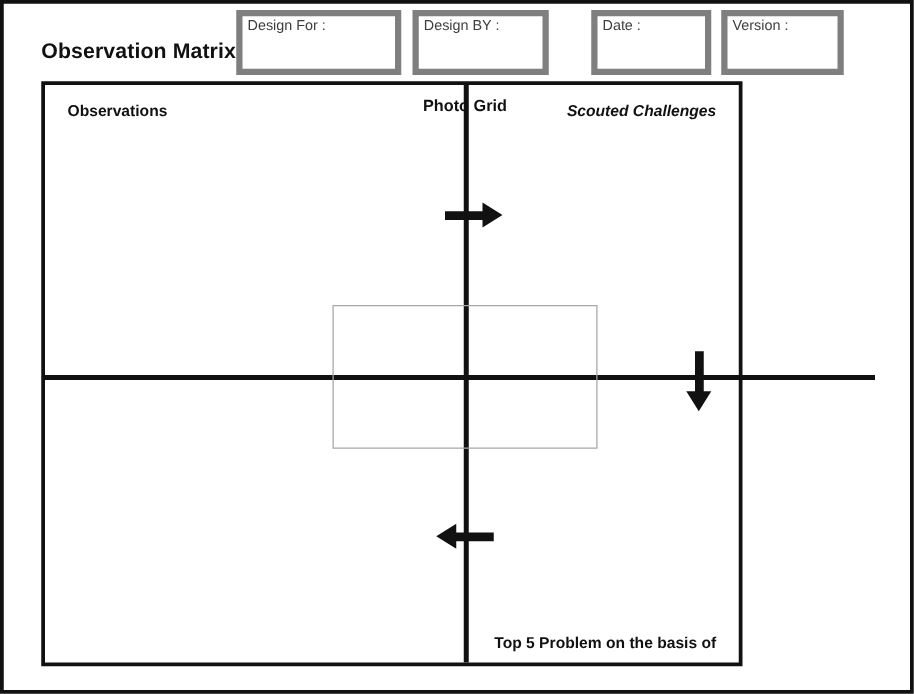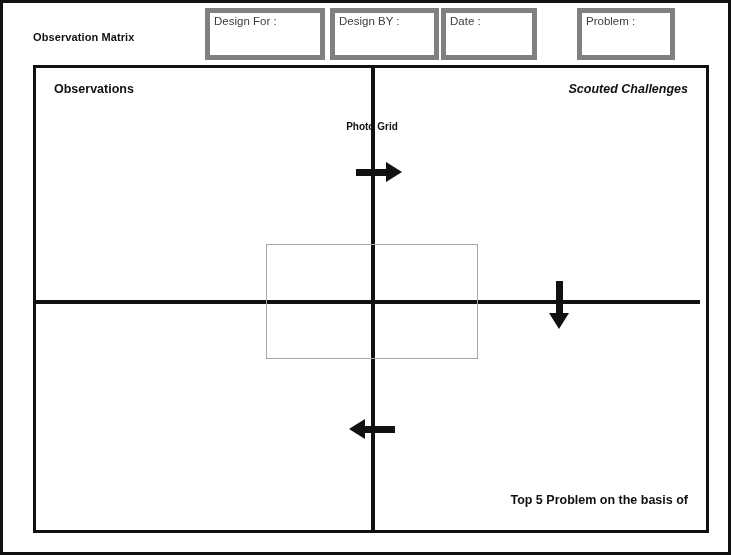--- a/index.html
+++ b/index.html
@@ -30,21 +30,21 @@
     left: 0;
     top: 0;
     width: 725px;
     height: 60px;
   }
 
   .worksheet-title {
     position: absolute;
     left: 30px;
     top: 28px;
-    font-size: 11px;
+    font-size: 17px;
     font-weight: bold;
     color: #111111;
     letter-spacing: 0.1px;
     white-space: nowrap;
   }
 
   .meta-box {
     position: absolute;
     top: 5px;
     height: 52px;
@@ -55,31 +55,31 @@
   .meta-box .meta-label {
     position: absolute;
     left: 4px;
     top: 2px;
     font-size: 11.5px;
     color: #3d3d3d;
     white-space: nowrap;
     font-family: "Liberation Sans", sans-serif;
   }
 
-  .meta-1 { left: 202px; width: 120px; }
+  .meta-1 { left: 186px; width: 132px; }
   .meta-2 { left: 327px; width: 109px; }
-  .meta-3 { left: 438px; width: 96px;  }
+  .meta-3 { left: 470px; width: 96px;  }
   .meta-4 { left: 574px; width: 98px;  }
 
   
   .matrix {
     position: absolute;
     left: 30px;
     top: 62px;
-    width: 676px;
+    width: 561px;
     height: 468px;
     box-sizing: border-box;
     border: 3px solid #111111;
     background: #ffffff;
   }
 
   .divider-v {
     position: absolute;
     left: 335px;
     top: 0;
@@ -101,44 +101,43 @@
     position: absolute;
     font-size: 12.5px;
     font-weight: bold;
     color: #111111;
     line-height: 15px;
     white-space: nowrap;
   }
   .label-observations { left: 18px;  top: 14px;  text-align: left; }
   .label-scouted      { right: 18px; top: 14px;  text-align: right; font-style: italic; }
   .label-final        { left: 18px;  bottom: 18px; text-align: left; }
-  .label-top5         { right: 18px; bottom: 22px; text-align: right; }
+  .label-top5         { right: 18px; bottom: 8px; text-align: right; }
 
   
   .photo-grid {
     position: absolute;
     left: 230px;
     top: 176px;
     width: 212px;
     height: 115px;
     box-sizing: border-box;
     border: 1px solid #a6a6a6;
     background: transparent;
   }
   .photo-grid-label {
     position: absolute;
     left: 0;
     right: 0;
     top: 9px;
     text-align: center;
-    font-size: 10px;
+    font-size: 13px;
     font-weight: bold;
     color: #111111;
     z-index: 3;
-    margin-top: 44px;
   }
 
   
   .arrow { position: absolute; z-index: 5; }
 
   .arrow-shaft-h {
     position: absolute;
     height: 7px;
     background: #111111;
     top: 50%;
@@ -206,21 +205,21 @@
 
     <div class="meta-box meta-2">
       <span class="meta-label">Design BY :</span>
     </div>
 
     <div class="meta-box meta-3">
       <span class="meta-label">Date :</span>
     </div>
 
     <div class="meta-box meta-4">
-      <span class="meta-label">Problem :</span>
+      <span class="meta-label">Version :</span>
     </div>
 
   </div>
 
   <div class="matrix">
 
     <div class="divider-v"></div>
     <div class="divider-h"></div>
 
     <div class="quad-label label-observations">Observations</div>

